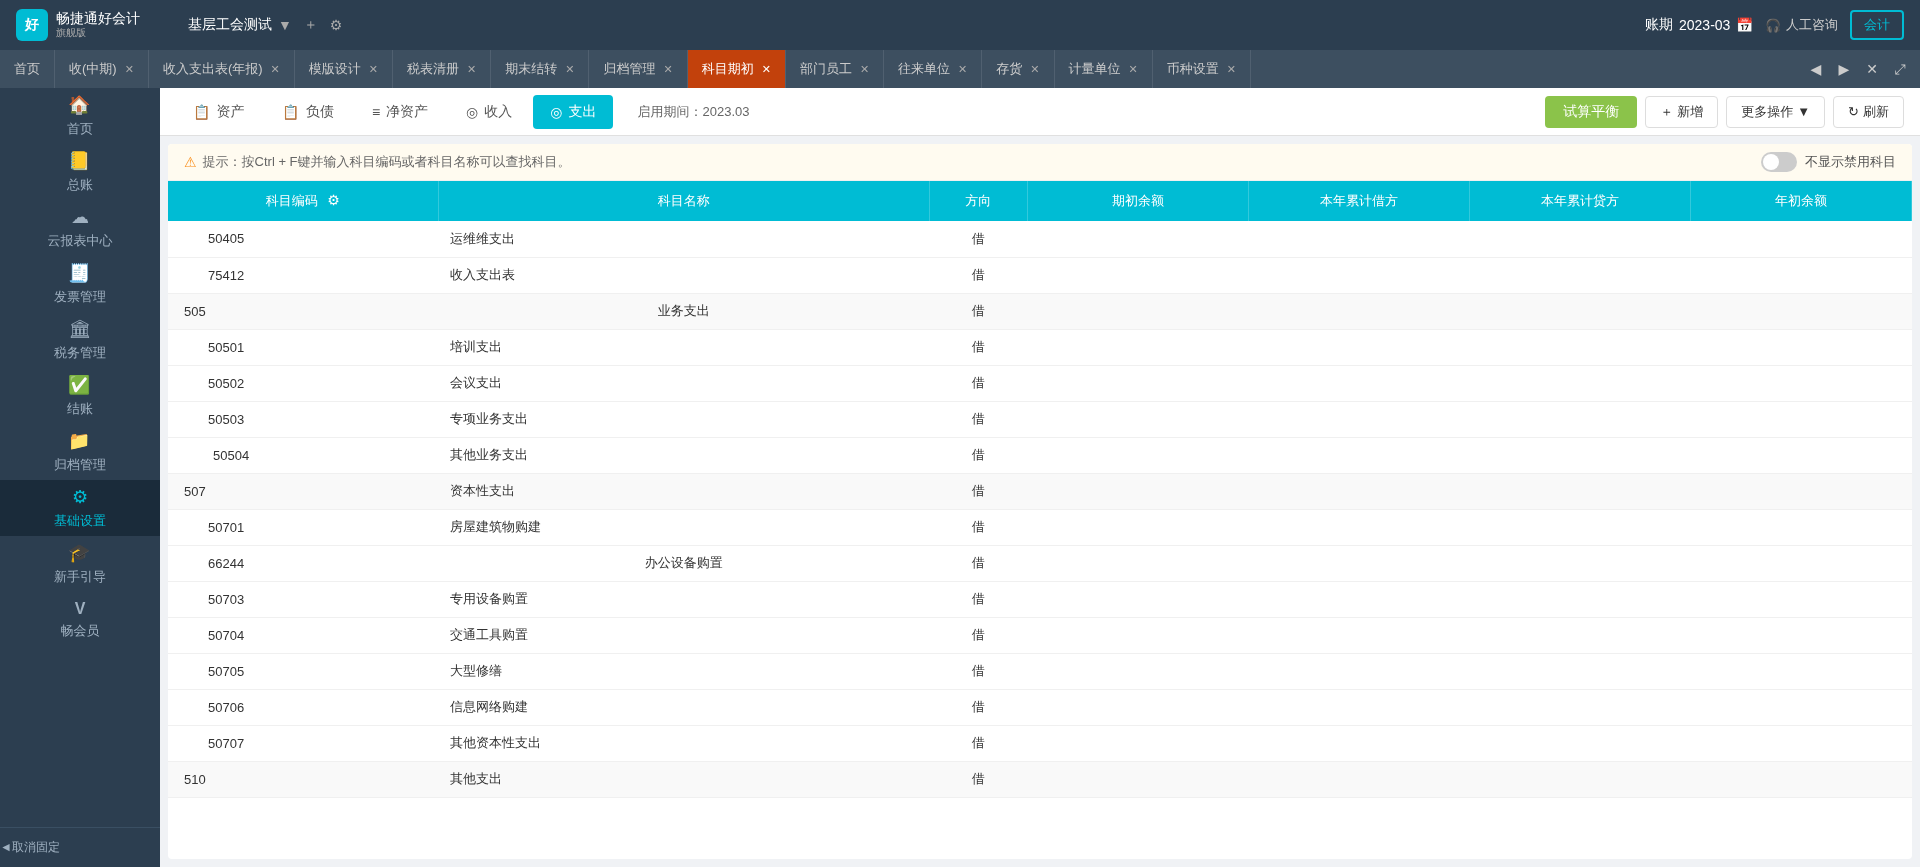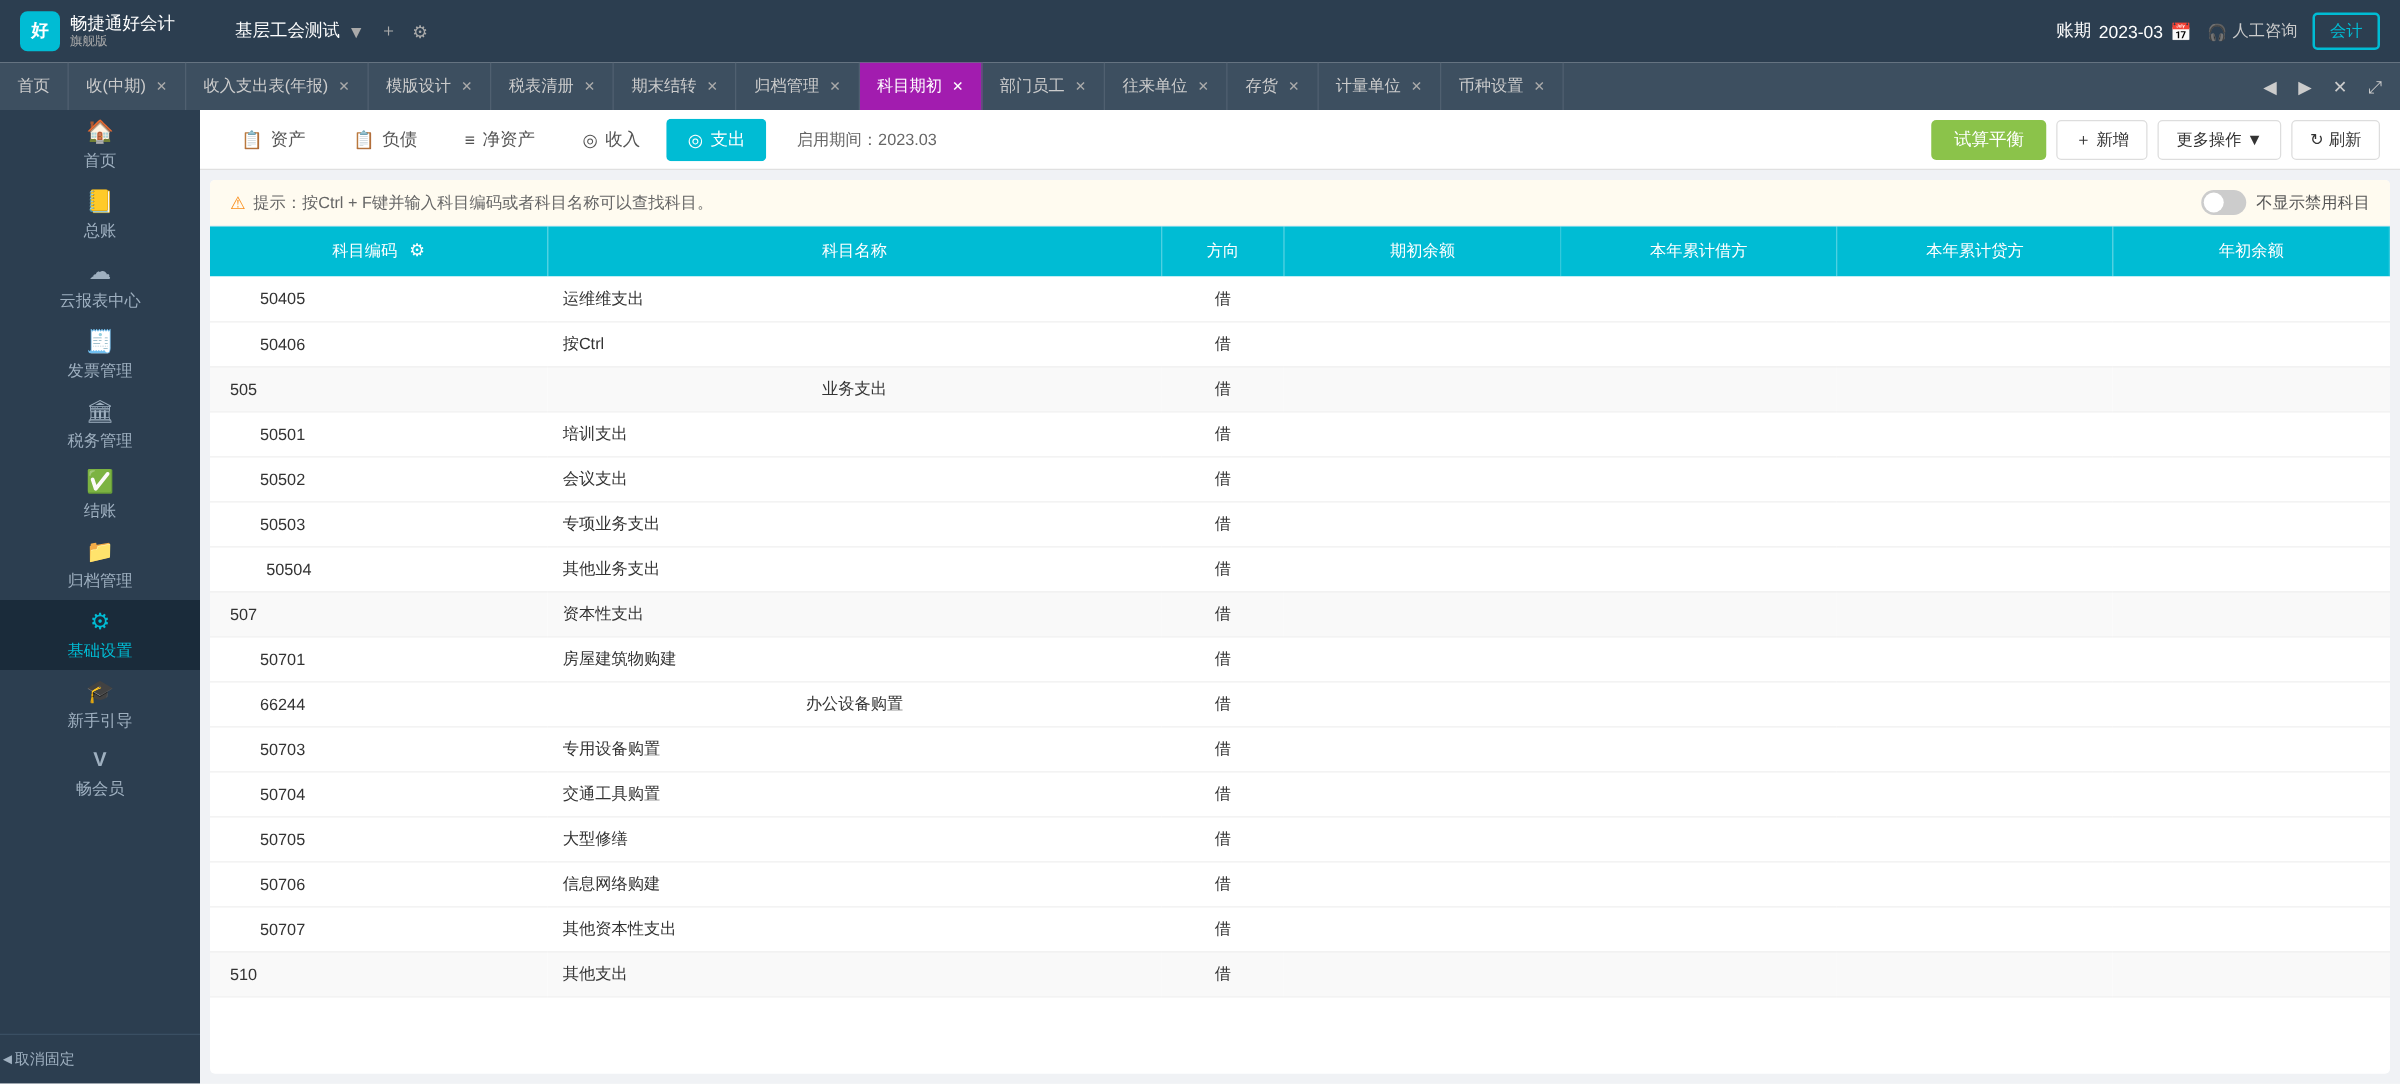--- a/index.html
+++ b/index.html
@@ -91,21 +91,21 @@
       display: flex;
       align-items: center;
       gap: 6px;
       color: #ccc;
       font-size: 13px;
       cursor: pointer;
       white-space: nowrap;
       border-right: 1px solid #506070;
     }
     .tab-item.active {
-      background: #a21caf;
+      background: #c2410c;
       color: white;
     }
     .tab-close {
       font-size: 11px;
       color: #aaa;
       margin-left: 2px;
     }
     .tab-controls {
       display: flex;
       align-items: center;
@@ -530,22 +530,22 @@
           <tr>
     <td style="padding-left:40px; text-align:left;">50405</td>
     <td style="text-align:left;">运维维支出</td>
     <td>借</td>
     <td></td>
     <td></td>
     <td></td>
     <td></td>
   </tr>
               <tr>
-    <td style="padding-left:40px; text-align:left;">50406</td>
-    <td style="text-align:left;">按Ctrl</td>
+    <td style="padding-left:40px; text-align:left;">75412</td>
+    <td style="text-align:left;">收入支出表</td>
     <td>借</td>
     <td></td>
     <td></td>
     <td></td>
     <td></td>
   </tr>
               <tr style="background-color: rgb(249, 249, 249); font-weight: 500;">
     <td style="padding-left:16px; text-align:left;">505</td>
     <td style="text-align:center;">业务支出</td>
     <td>借</td>

